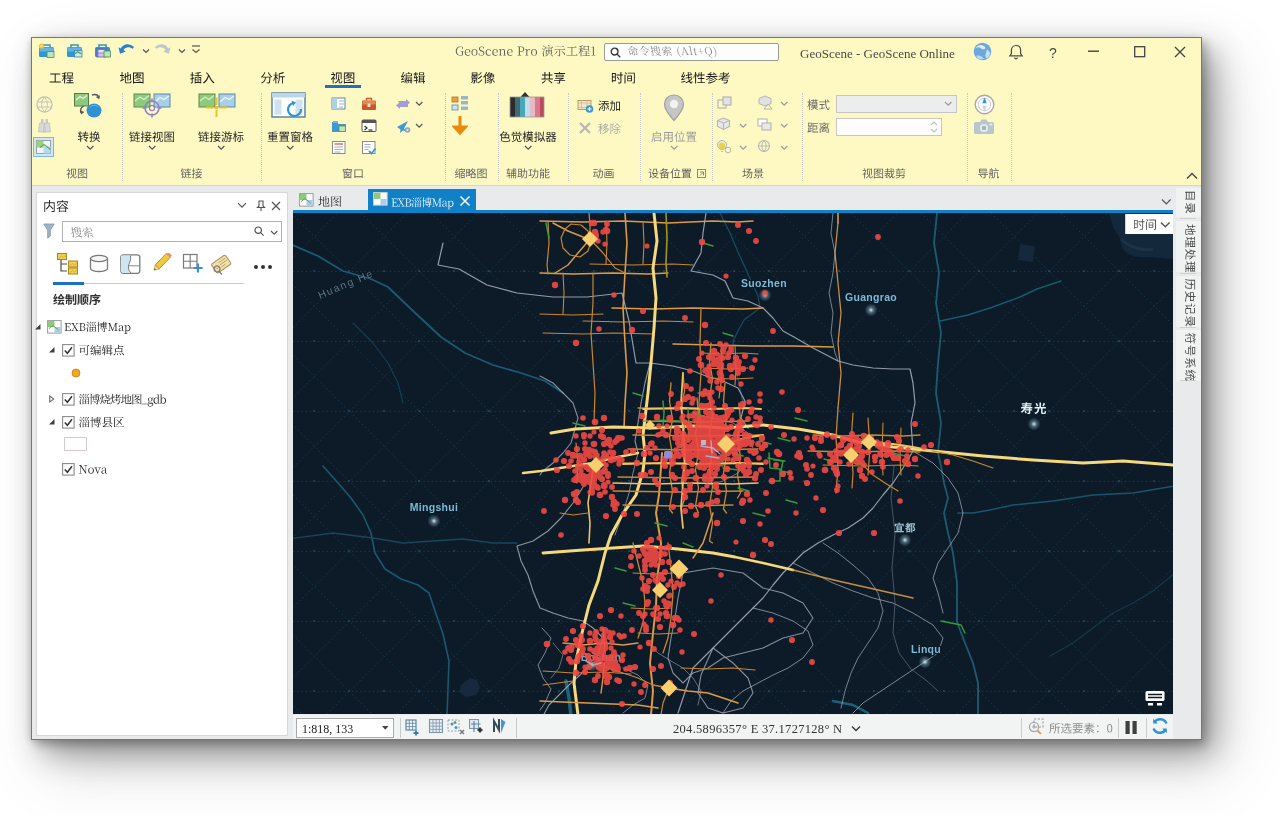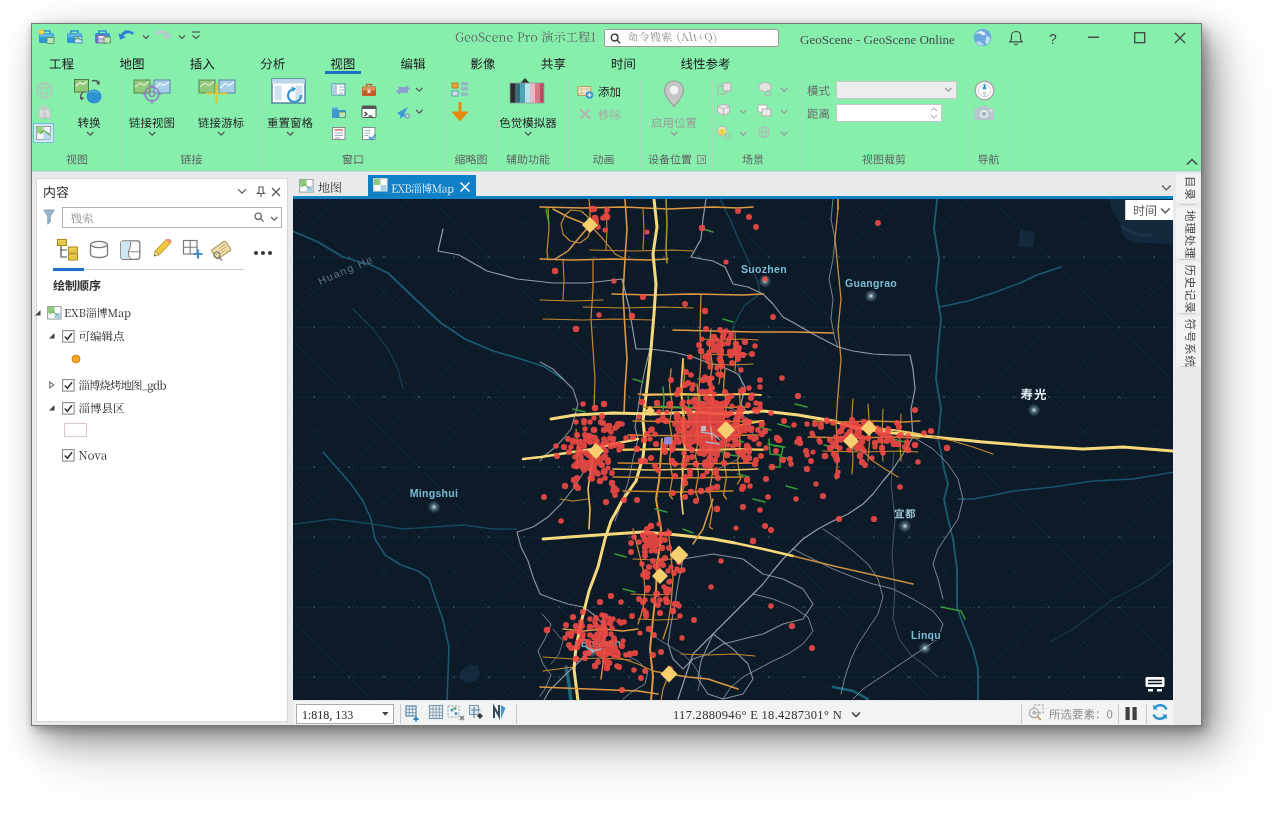--- a/index.html
+++ b/index.html
@@ -1,15 +1,15 @@
 <!DOCTYPE html>
 <html><head><meta charset="utf-8"><style>
 *{margin:0;padding:0;box-sizing:border-box}
 html,body{width:1279px;height:815px;background:#fff;overflow:hidden;font-family:'Liberation Sans',sans-serif}
-#win{position:absolute;left:31px;top:23px;width:1171px;height:703px;background:#86efac;border:1px solid #777;
+#win{position:absolute;left:31px;top:37px;width:1171px;height:703px;background:#fef9c3;border:1px solid #777;
  box-shadow:11px 13px 28px rgba(60,60,60,.46),4px 5px 9px rgba(0,0,0,.24),20px 25px 55px rgba(85,85,85,.27),-2px 1px 6px rgba(0,0,0,.10);}
 .ol{position:absolute;left:0;top:0;pointer-events:none}
 </style></head>
 <body>
 <div id="win">
     <div style="position:absolute;left:0px;top:148px;width:1169px;height:553px;background:#e9eaeb;"></div>
     <div style="position:absolute;left:0px;top:147px;width:1169px;height:1px;background:#d4d4d4;"></div>
     <svg style="position:absolute;left:6px;top:4px" width="170" height="19" viewBox="0 0 170 19">
 <g>
  <rect x="1" y="5" width="15" height="10" rx="1.5" fill="#2e96d3"></rect>
@@ -457,21 +457,21 @@
       <rect x="1.5" y="1.5" width="9" height="9" fill="#dfe8ee" stroke="#7a97ab"></rect>
       <path d="M6 3v11M12.5 6H3" stroke="#5a87a8" stroke-width="1.2"></path>
       <circle cx="12" cy="12" r="2" fill="#333"></circle>
       <path d="M12 9v6M9 12h6" stroke="#333" stroke-width="1"></path>
     </svg>
     <svg style="position:absolute;left:458px;top:678px" width="18" height="20" viewBox="0 0 18 20">
       <path d="M4 16V5l5 9V3" stroke="#334a58" stroke-width="2" fill="none"></path>
       <path d="M11 3l4.5 3-4.5 11Z" fill="#3f98d4"></path>
     </svg>
     <div style="position:absolute;left:484px;top:680px;width:1px;height:20px;background:#c9c9c9;"></div>
-    <div style="position:absolute;left:641px;top:684px;font:normal 12.5px 'Liberation Serif', sans-serif;color:#333;letter-spacing:0.3px;white-space:nowrap;">117.2880946° E 18.4287301° N</div>
+    <div style="position:absolute;left:641px;top:684px;font:normal 12.5px 'Liberation Serif', sans-serif;color:#333;letter-spacing:0.3px;white-space:nowrap;">204.5896357° E 37.1727128° N</div>
     <svg style="position:absolute;left:819px;top:687px" width="11" height="8" viewBox="0 0 11 8">
       <path d="M1 1.5l4 4 4-4" stroke="#333" stroke-width="1.3" fill="none"></path>
     </svg>
     <div style="position:absolute;left:989px;top:680px;width:1px;height:20px;background:#c9c9c9;"></div>
     <svg style="position:absolute;left:995px;top:679px" width="19" height="19" viewBox="0 0 19 19">
       <rect x="7" y="2" width="9" height="8" fill="none" stroke="#9a9a9a" stroke-width="1.1" stroke-dasharray="2.2 1.6"></rect>
       <circle cx="7" cy="10" r="4.6" fill="none" stroke="#a8a8a8" stroke-width="1.3"></circle>
       <path d="M10.3 13.3l3.6 3.6" stroke="#c8a060" stroke-width="1.8"></path>
       <path d="M5 10h4M7 8v4" stroke="#a8a8a8" stroke-width="1"></path>
     </svg>

